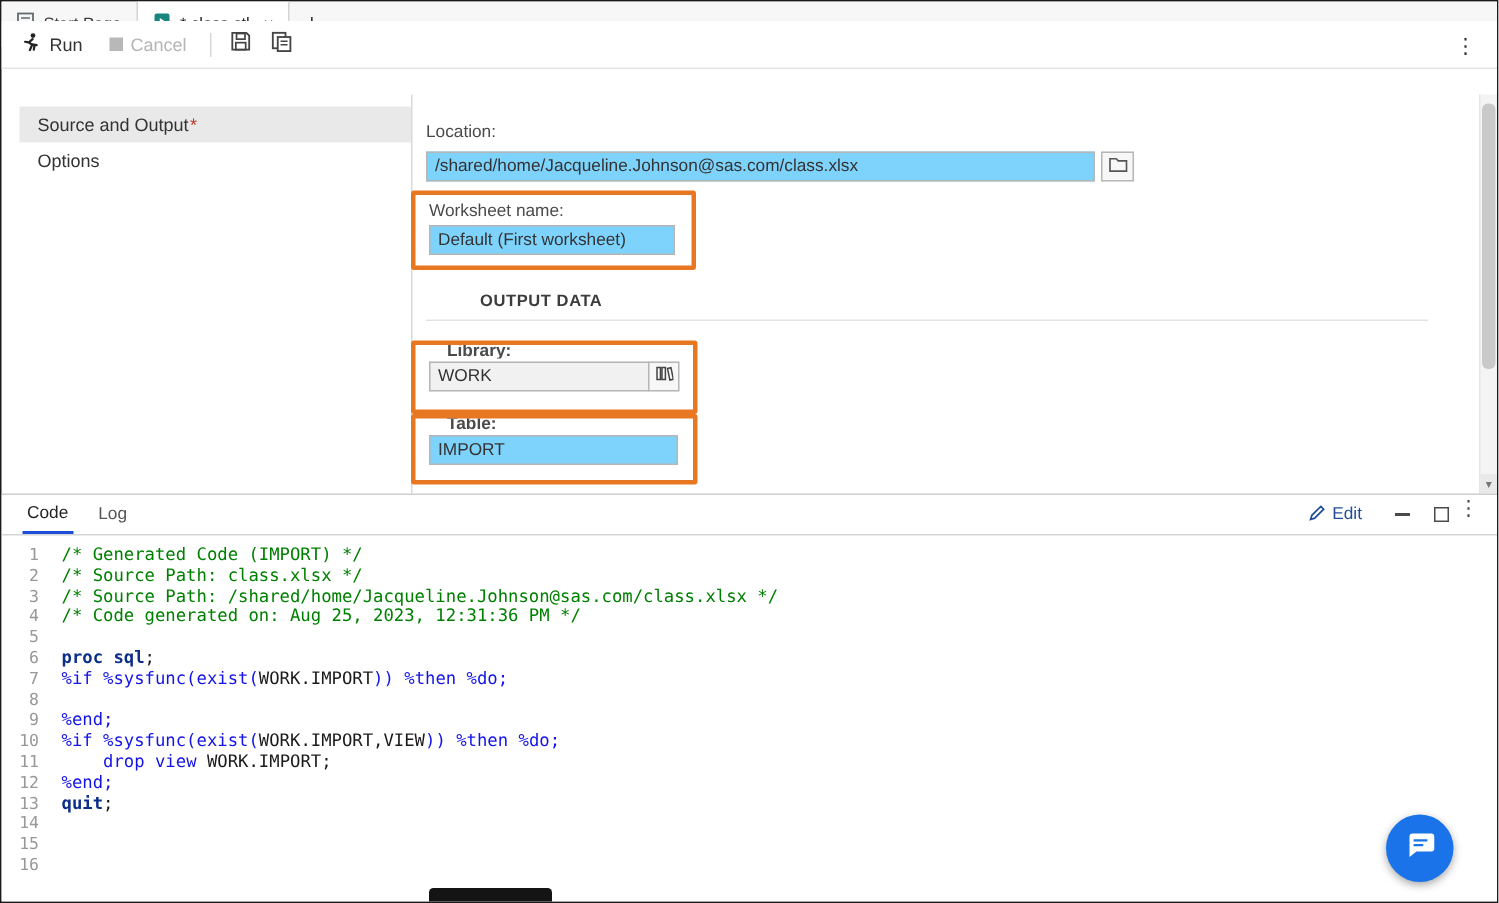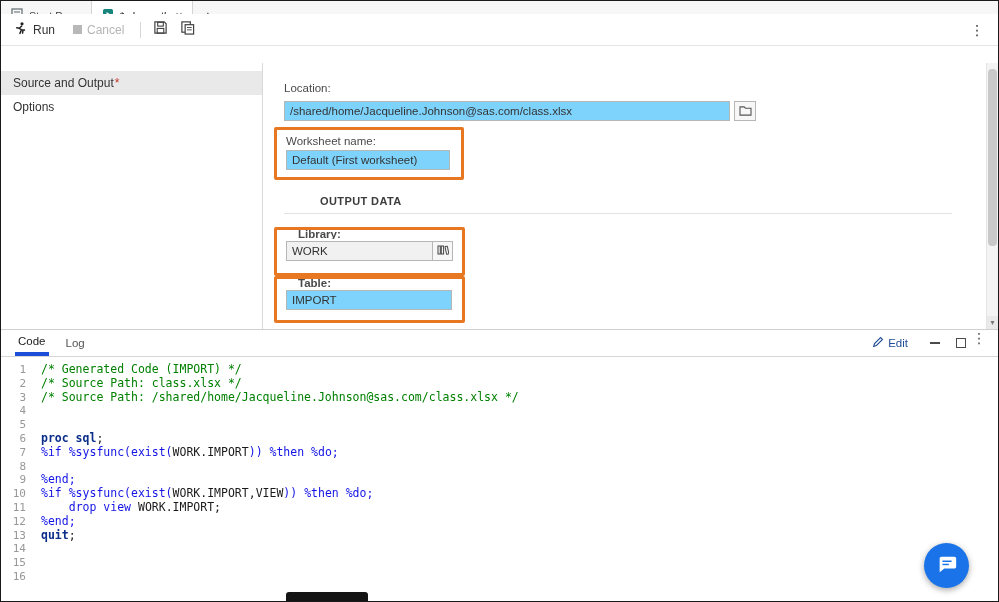--- a/index.html
+++ b/index.html
@@ -18,21 +18,21 @@
   
   #toolbar { position:absolute; left:0; top:13px; width:997px; height:32px; background:#fff; border-bottom:1px solid #e4e4e4; display:flex; align-items:center; }
   .tbtn { display:flex; align-items:center; gap:5px; font-size:12px; color:#333; }
   .tbtn.disabled { color:#b5b5b5; }
   .stop-sq { width:9px; height:9px; background:#b8b8b8; display:inline-block; }
   .tb-sep { width:1px; height:16px; background:#d8d8d8; margin-left:16px; }
   .icon-btn { margin-left:12px; display:flex; align-items:center; }
   .overflow { font-size:14px; color:#333; padding:0 14px; }
 
   
-  #sidebar { position:absolute; left:0; top:62px; width:262px; height:266px; border-right:1px solid #d9d9d9; background:#fff; padding-top:8px; }
+  #sidebar { position:absolute; left:12px; top:62px; width:262px; height:266px; border-right:1px solid #d9d9d9; background:#fff; padding-top:8px; }
   .nav-item { height:24px; display:flex; align-items:center; padding-left:12px; font-size:12px; color:#333; }
   .nav-item.selected { background:#e9e9e9; }
   .req { color:#c0392b; margin-left:1px; font-size:12px; }
 
   
   #content { position:absolute; left:262px; top:62px; width:735px; height:266px; }
   .flabel { font-size:11.5px; color:#4a4a4a; }
   .txt { border:1px solid #b6b6b6; background:#7dd3fc; font-family:"Liberation Sans",sans-serif; font-size:11.5px; color:#333; padding:0 5px; height:20px; outline:none; }
   .hl { position:absolute; border:3px solid #e87722; border-radius:2px; }
   .clip { height:9px; overflow:hidden; position:relative; margin-left:21px;font-weight:bold; }
@@ -45,21 +45,21 @@
   #vscroll { position:absolute; right:0; top:0; width:12px; height:266px; background:#f4f4f4; border-left:1px solid #e5e5e5; }
   #vthumb { position:absolute; left:1px; right:1px; top:6px; height:177px; background:#c9c9c9; border-radius:4px; }
   #vdown { position:absolute; left:0; right:0; bottom:0; height:13px; background:#e9e9e9; font-size:8px; color:#777; display:flex; align-items:center; justify-content:center; }
 
   #splitter { position:absolute; left:0; top:328px; width:997px; height:1px; background:#cfcfcf; }
 
   
   #codepanel { position:absolute; left:0; top:329px; width:997px; height:271px; background:#fff; }
   #code-header { height:27px; border-bottom:1px solid #d6d6d6; display:flex; align-items:stretch; }
   .ptab { display:flex; align-items:center; font-size:11.5px; color:#555; margin-left:14px; padding:0 3px; }
-  .ptab.active { color:#222; border-bottom:4px solid #1d4ed8; }
+  .ptab.active { color:#222; border-bottom:2px solid #1d4ed8; }
   #code-header .spacer { flex:1; }
   #edit-btn { display:flex; align-items:center; gap:4px; font-size:11.5px; color:#1f4e96; }
   #min-btn { margin-left:22px; display:flex; align-items:center; }
   #min-btn i { display:block; width:10px; height:2px; background:#4a4a4a; }
   #max-btn { margin-left:16px; display:flex; align-items:center; }
   #max-btn i { display:block; width:10px; height:10px; border:1.5px solid #4a4a4a; }
   #code-header .overflow { padding:0 12px 0 6px; color:#4a4a4a; }
 
   #code-body { padding-top:6px; font-family:"DejaVu Sans Mono", monospace; font-size:11.5px; }
   .code-row { display:flex; height:13.8px; line-height:13.8px; }
@@ -235,20 +235,21 @@
           <div class="code-row">
             <span class="gutter">2</span>
             <span class="code-text"><span class="tok-c">/* Source Path: class.xlsx */</span></span>
           </div>
           <div class="code-row">
             <span class="gutter">3</span>
             <span class="code-text"><span class="tok-c">/* Source Path: /shared/home/Jacqueline.Johnson@sas.com/class.xlsx */</span></span>
           </div>
           <div class="code-row">
             <span class="gutter">4</span>
+            <span class="code-text"><span class="tok-c">/* Code generated on: Aug 25, 2023, 12:31:36 PM */</span></span>
           </div>
           <div class="code-row">
             <span class="gutter">5</span>
             <span class="code-text"></span>
           </div>
           <div class="code-row">
             <span class="gutter">6</span>
             <span class="code-text"><span class="tok-k">proc sql</span><span class="tok-p">;</span></span>
           </div>
           <div class="code-row">

